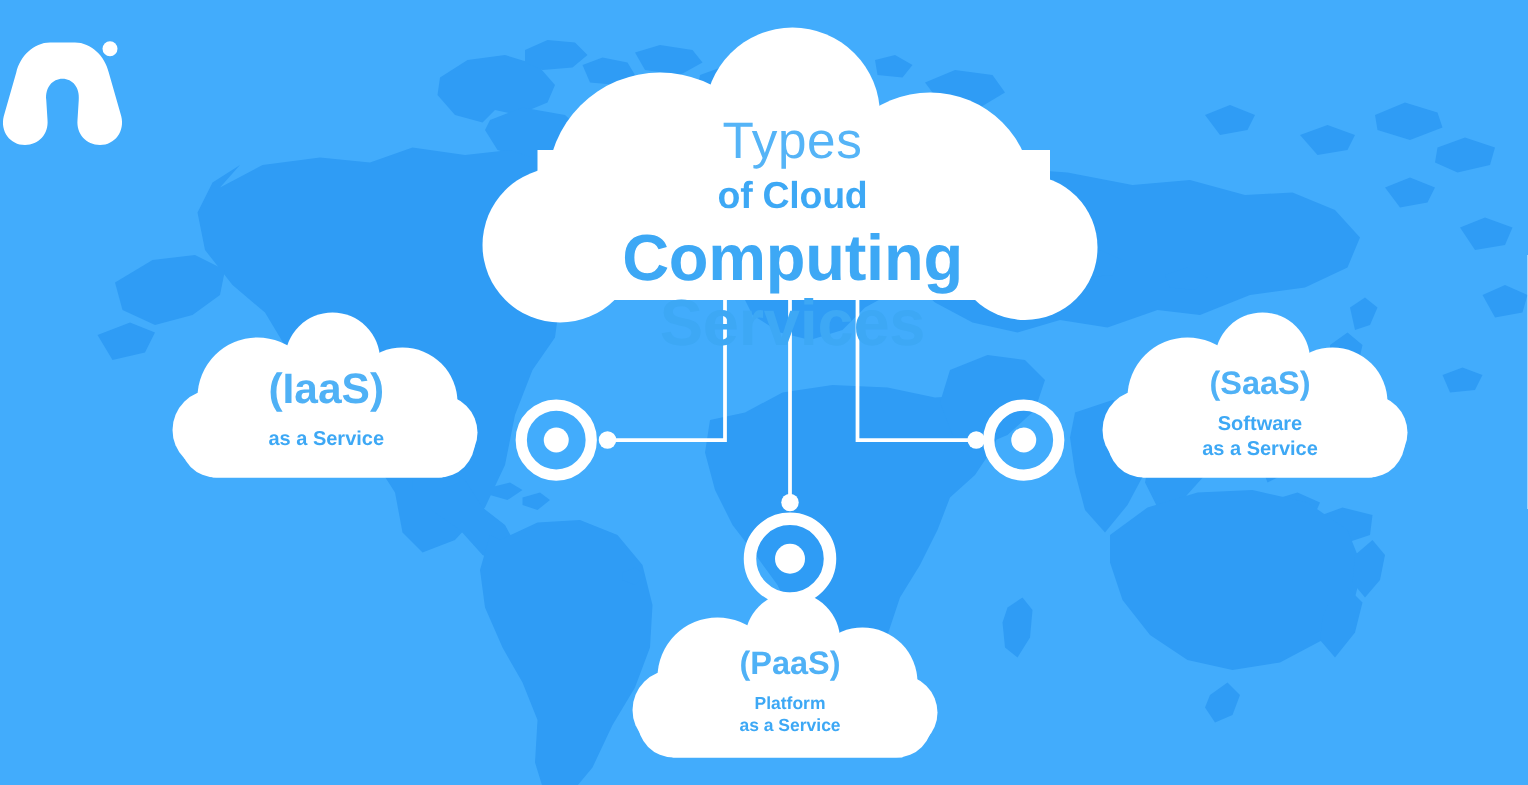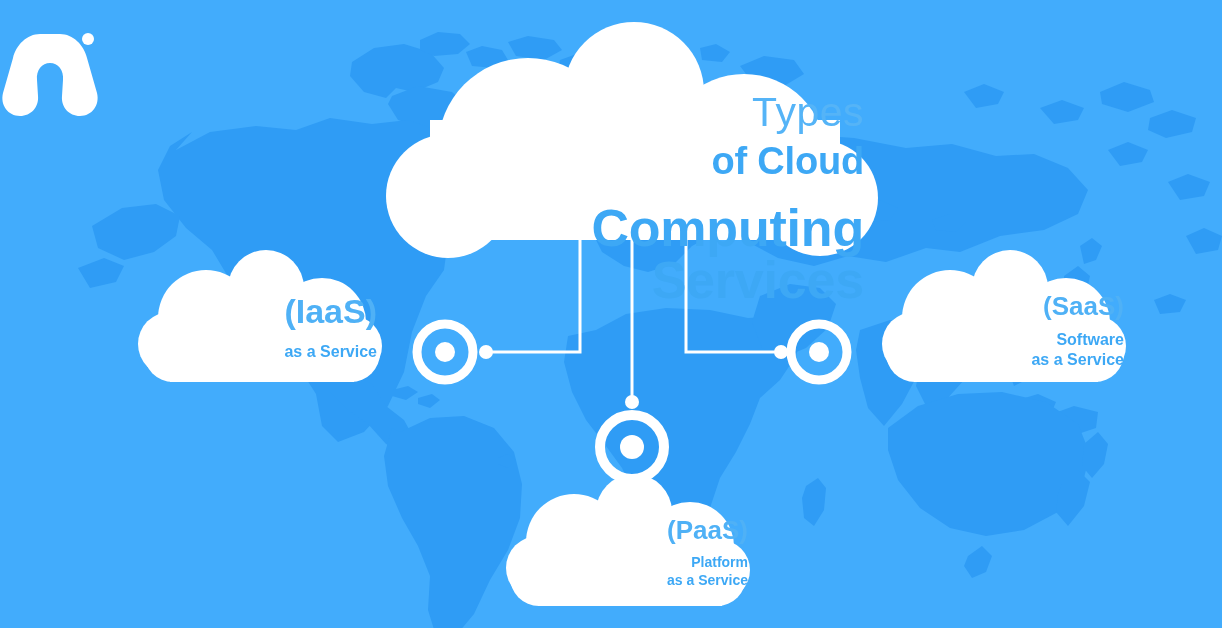--- a/index.html
+++ b/index.html
@@ -24,43 +24,43 @@
   }
   #map-layer { z-index: 1; }
   #connector-layer { z-index: 2; }
   #clouds-layer { z-index: 3; }
   #text-layer { z-index: 4; }
   #logo-layer { z-index: 5; }
 
   
   .cloud-text {
     position: absolute;
-    text-align: right;
+    text-align: center;
     user-select: none;
     line-height: 1.0;
   }
 
   #main-title {
     left: 404px;
     top: 92px;
     width: 460px;
   }
   #main-title .t-line1 {
     font-size: 41px;
     font-weight: 400;
     color: #55b4f7;
     letter-spacing: 0.5px;
     margin-bottom: 9px;
   }
   #main-title .t-line2 {
-    font-size: 38px;
+    font-size: 30px;
     font-weight: bold;
     color: #3da8f5;
     letter-spacing: -0.2px;
-    margin-bottom: 22px;
+    margin-bottom: 9px;
   }
   #main-title .t-line3 {
     font-size: 52px;
     font-weight: bold;
     color: #3da8f5;
     letter-spacing: -0.2px;
   }
 
   .node-title {
     font-weight: bold;

